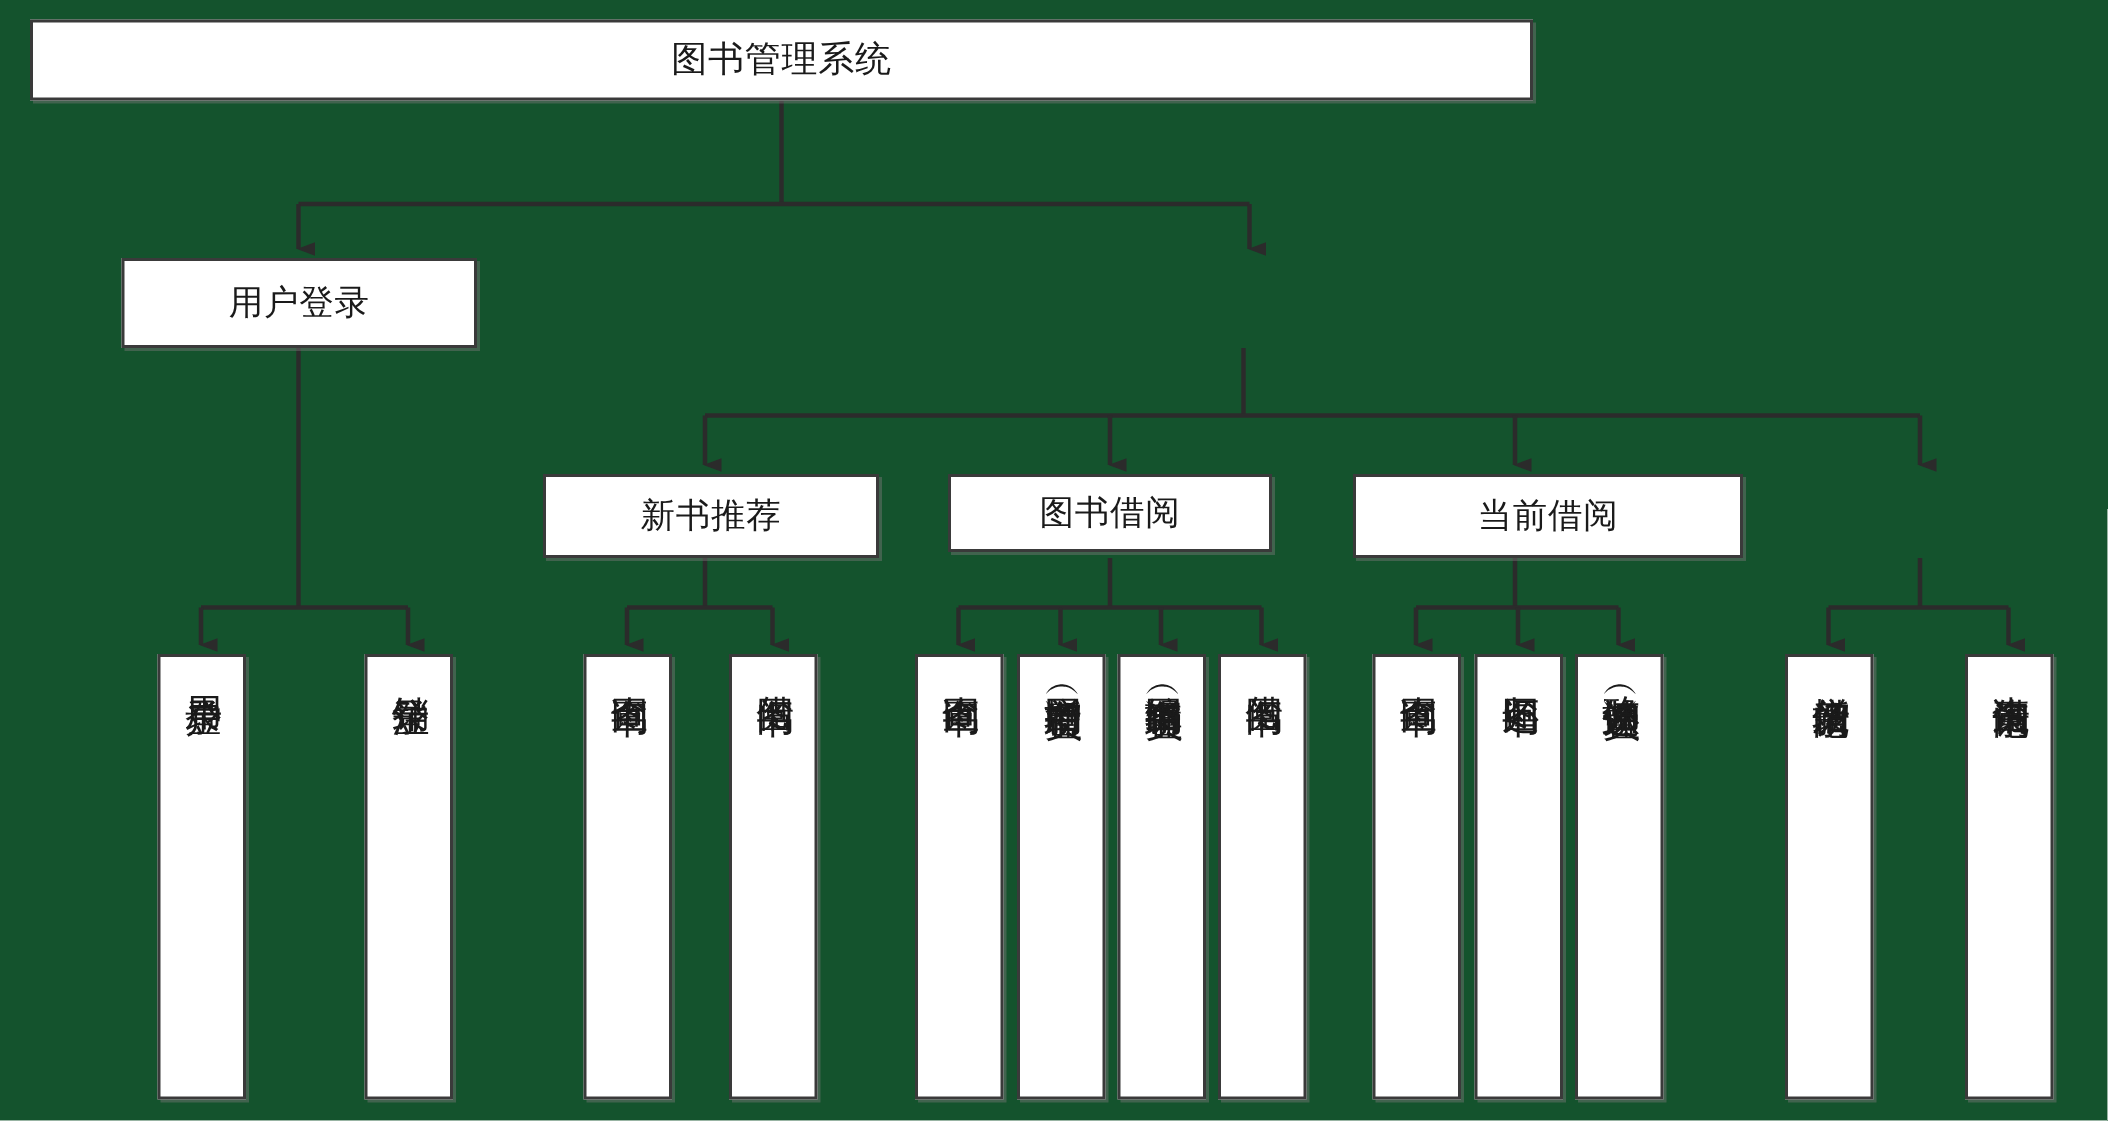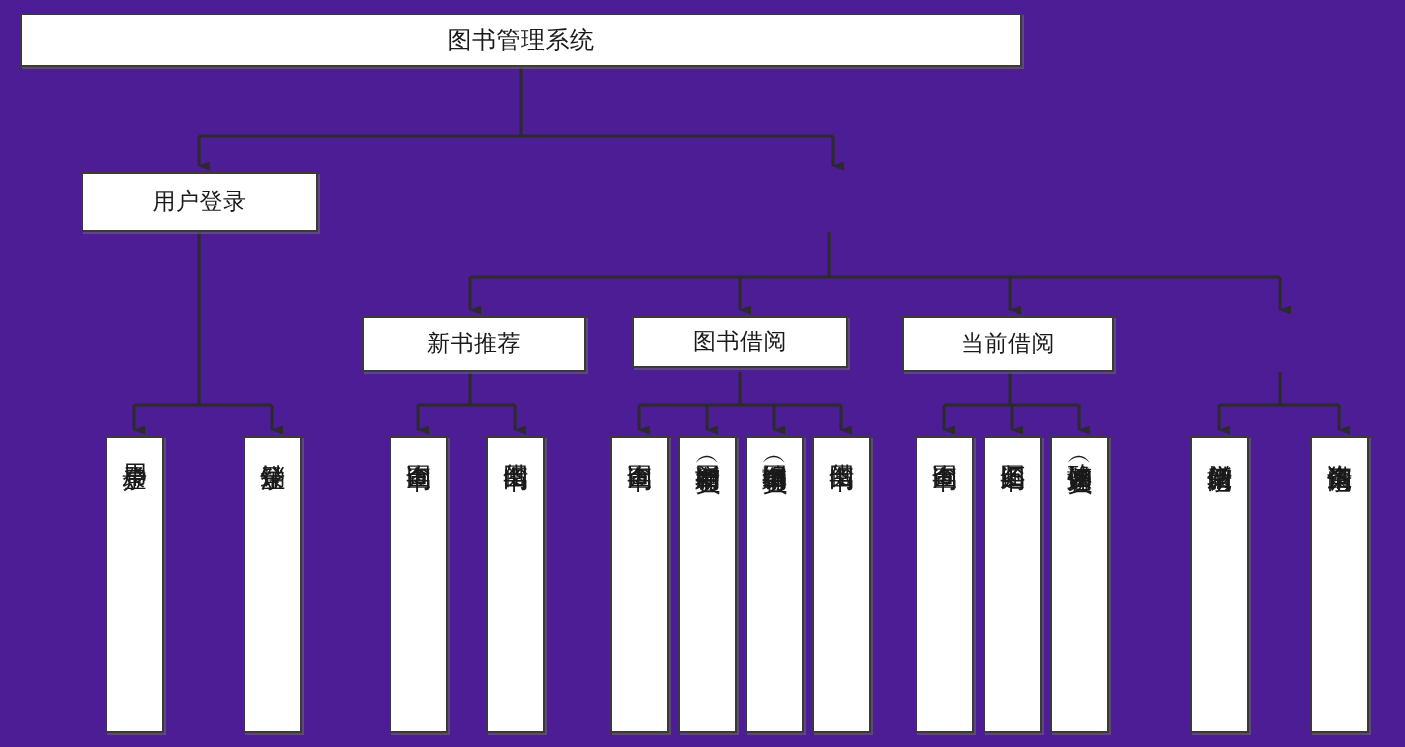--- a/index.html
+++ b/index.html
@@ -7,21 +7,21 @@
     padding: 0;
     background: #ffffff;
   }
   body {
     font-family: "Liberation Sans", "DejaVu Sans", sans-serif;
   }
   #canvas {
     position: relative;
     width: 1405px;
     height: 747px;
-    background: #4c1d95;
+    background: #14532d;
     overflow: hidden;
   }
   svg#edges {
     position: absolute;
     left: 0;
     top: 0;
     width: 1405px;
     height: 747px;
     pointer-events: none;
   }
@@ -135,21 +135,21 @@
   <div class="node horiz" style="left:81px; top:172px; width:237px; height:60px;">
     <span class="lbl">用户登录</span>
   </div>
 
   <div class="node horiz" style="left:362px; top:316px; width:224px; height:56px;">
     <span class="lbl">新书推荐</span>
   </div>
   <div class="node horiz" style="left:632px; top:316px; width:216px; height:52px;">
     <span class="lbl">图书借阅</span>
   </div>
-  <div class="node horiz" style="left:902px; top:316px; width:212px; height:56px;">
+  <div class="node horiz" style="left:902px; top:316px; width:260px; height:56px;">
     <span class="lbl">当前借阅</span>
   </div>
 
   <div class="node leaf" style="left:105px; top:436px; width:59px; height:297px;">
     <span class="lbl">用户登录</span>
   </div>
   <div class="node leaf" style="left:243px; top:436px; width:59px; height:297px;">
     <span class="lbl">注销登录</span>
   </div>
 

